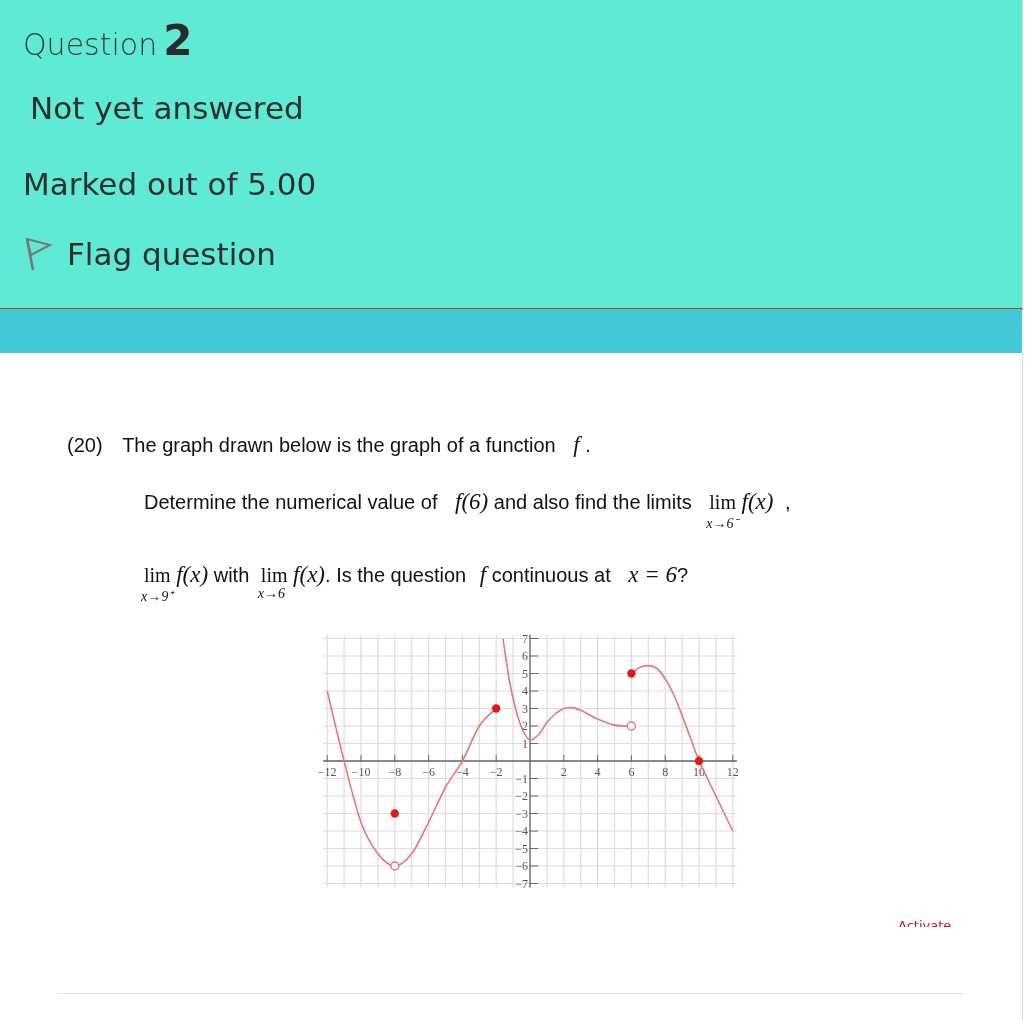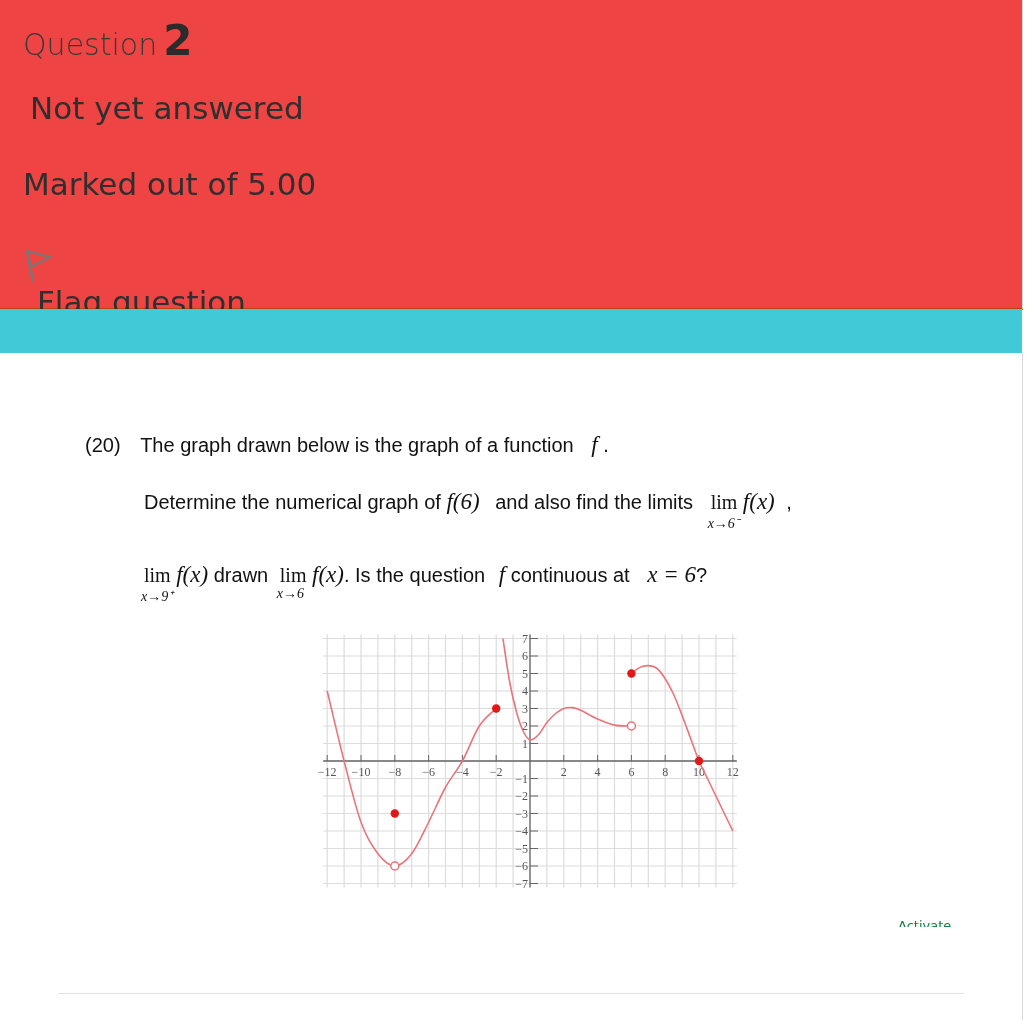--- a/index.html
+++ b/index.html
@@ -1,33 +1,33 @@
 <!DOCTYPE html>
 <html><head>
 <meta charset="utf-8">
 <style>
   html, body { margin:0; padding:0; }
   body { width:1032px; height:1020px; background:#ffffff; font-family:"Liberation Sans", sans-serif; position:relative; overflow:hidden; }
-  .info { position:absolute; left:0; top:0; width:1022px; height:308px; background:#ef4444; border-right:1px solid #d6d9dc; border-bottom:2px solid #c2410c; }
+  .info { position:absolute; left:0; top:0; width:1022px; height:308px; background:#5eead4; border-right:1px solid #d6d9dc; border-bottom:2px solid #c2410c; }
   .q-title { position:absolute; left:23px; top:16px; font-family:"DejaVu Sans", sans-serif; color:#333; }
   .q-title .q-word { font-size:30px; font-weight:300; color:#3a3a3a; }
   .q-title .q-num { font-size:42px; font-weight:bold; color:#2b2b2b; margin-left:6px; }
   .state { position:absolute; left:30px; top:90px; font-size:31px; color:#2f2f2f; font-family:"DejaVu Sans", sans-serif; }
   .grade { position:absolute; left:23px; top:166px; font-size:31px; color:#2f2f2f; font-family:"DejaVu Sans", sans-serif;text-align:center; }
-  .flag { position:absolute; left:23px; top:248px; display:flex; align-items:flex-start; cursor:pointer;flex-direction:column; }
+  .flag { position:absolute; left:23px; top:236px; display:flex; align-items:flex-end; cursor:pointer; }
   .flag svg { width:30px; height:36px; }
   .flag span { font-size:31px; color:#2f2f2f; margin-left:14px; font-family:"DejaVu Sans", sans-serif; }
   .bar { position:absolute; left:0; top:309px; width:1022px; height:44px; background:#41c9d8; }
   .content { position:absolute; left:0; top:353px; width:1022px; height:667px; border-right:1px solid #d6d9dc; }
   .line { position:absolute; font-size:20px; color:#111; white-space:nowrap; }
   .math { font-family:"Liberation Serif", serif; font-style:italic; font-size:23px; }
   .lim { display:inline-block; position:relative; font-family:"Liberation Serif", serif; font-size:20px; font-style:normal; vertical-align:baseline; }
   .lim .sub { position:absolute; left:-3px; top:22px; font-size:14px; font-style:italic; white-space:nowrap; }
   .divider { position:absolute; left:58px; top:993px; width:906px; height:1px; background:#e2e2e2; }
-  .activate { position:absolute; left:898px; top:918px; font-size:13px; color:#15803d; font-family:"DejaVu Sans", sans-serif; height:9px; overflow:hidden; }
+  .activate { position:absolute; left:898px; top:918px; font-size:13px; color:#b91c1c; font-family:"DejaVu Sans", sans-serif; height:9px; overflow:hidden; }
   #graph { position:absolute; left:315px; top:628px; }
 </style>
 </head>
 <body>
 
 <div class="info">
   <div class="q-title">
     <span class="q-word">Question</span><span class="q-num">2</span>
   </div>
   <div class="state">Not yet answered</div>
@@ -38,40 +38,40 @@
       <polygon points="4,3 27,9 8,19" fill="none" stroke="#777" stroke-width="2"></polygon>
     </svg>
     <span>Flag question</span>
   </div>
 </div>
 
 <div class="bar"></div>
 
 <div class="content"></div>
 
-<div class="line" style="left:85px; top:432px;">
+<div class="line" style="left:67px; top:432px;">
   <span>(20)</span>
   <span style="margin-left:14px;">The graph drawn below is the graph of a function</span>
   <span class="math" style="margin-left:12px;">f</span>
   <span>.</span>
 </div>
 
 <div class="line" style="left:144px; top:489px;">
-  <span>Determine the numerical graph of</span>
-  <span class="math" style="font-style:italic;">f(6)</span>
-  <span style="margin-left:10px;">and also find the limits</span>
+  <span>Determine the numerical value of</span>
+  <span class="math" style="margin-left:12px;font-style:italic;">f(6)</span>
+  <span style="margin-left:0;">and also find the limits</span>
   <span class="lim" style="margin-left:12px;"><span>lim</span><span class="sub">x→6⁻</span></span>
   <span class="math">f(x)</span>
   <span style="margin-left:6px;">,</span>
 </div>
 
 <div class="line" style="left:144px; top:562px;">
   <span class="lim"><span>lim</span><span class="sub">x→9⁺</span></span>
   <span class="math">f(x)</span>
-  <span>drawn</span>
+  <span>with</span>
   <span class="lim" style="margin-left:6px;"><span>lim</span><span class="sub">x→6</span></span>
   <span class="math">f(x)</span><span>. Is the question</span>
   <span class="math" style="margin-left:8px;">f</span>
   <span style="margin-left:0;">continuous at</span>
   <span class="math" style="margin-left:12px;">x = 6</span><span>?</span>
 </div>
 
 <svg id="graph" width="430" height="265">
     <line x1="12.200000000000017" y1="6.5" x2="12.200000000000017" y2="259.5" stroke="#dcdcdc" stroke-width="1.2"></line>
     <line x1="29.100000000000023" y1="6.5" x2="29.100000000000023" y2="259.5" stroke="#dcdcdc" stroke-width="1.2"></line>

